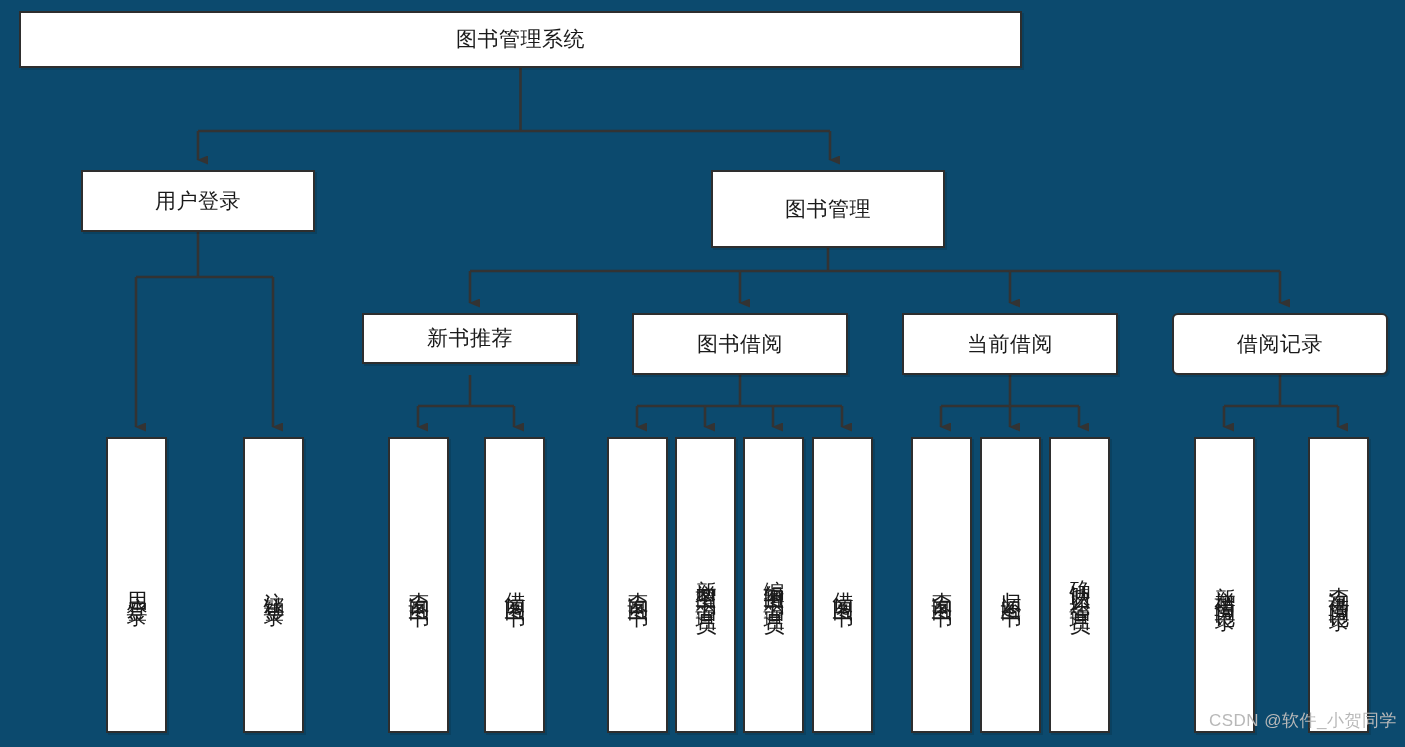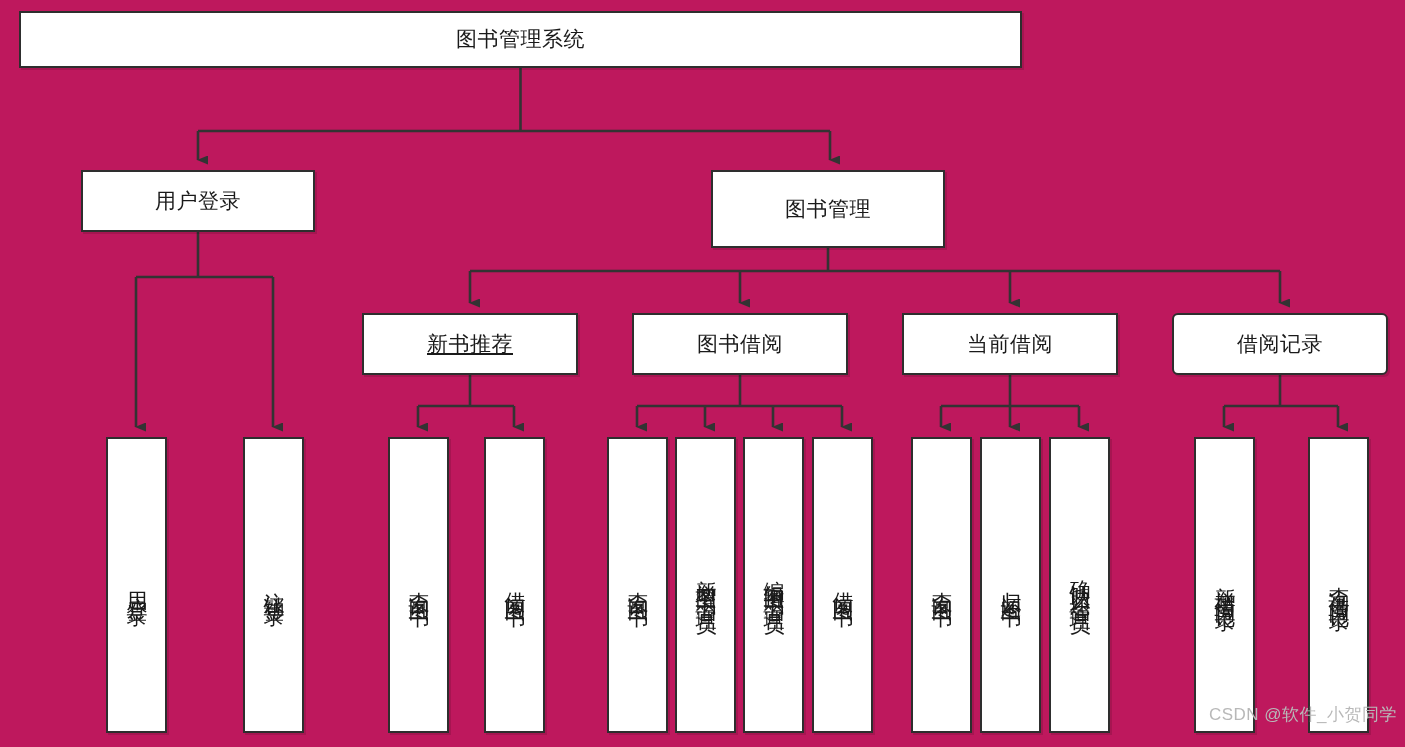--- a/index.html
+++ b/index.html
@@ -7,21 +7,21 @@
     padding: 0;
     background: #ffffff;
   }
   body {
     font-family: "Liberation Sans", "DejaVu Sans", sans-serif;
   }
   #canvas {
     position: relative;
     width: 1405px;
     height: 747px;
-    background: #be185d;
+    background: #0c4a6e;
     overflow: hidden;
   }
   svg.wires {
     position: absolute;
     left: 0;
     top: 0;
     width: 1405px;
     height: 747px;
     pointer-events: none;
   }
@@ -55,21 +55,21 @@
     text-orientation: upright;
     font-size: 21px;
     letter-spacing: 5px;
     line-height: 1;
     white-space: nowrap;
     transform: translateX(1px);
   }
   .watermark {
     position: absolute;
     right: 8px;
-    bottom: 21px;
+    bottom: 15px;
     font-size: 17px;
     color: #b8b8b8;
     letter-spacing: 0.5px;
     white-space: nowrap;
     margin-left: 36px;
   }
 </style>
 </head>
 <body>
 
@@ -131,21 +131,21 @@
   </div>
 
   <div class="node horiz" style="left:81px; top:170px; width:234px; height:62px;">
     <span class="label">用户登录</span>
   </div>
 
   <div class="node horiz" style="left:711px; top:170px; width:234px; height:78px;">
     <span class="label">图书管理</span>
   </div>
 
-  <div class="node horiz" style="left:362px; top:313px; width:216px; height:62px;text-decoration:underline;">
+  <div class="node horiz" style="left:362px; top:313px; width:216px; height:51px;">
     <span class="label">新书推荐</span>
   </div>
 
   <div class="node horiz" style="left:632px; top:313px; width:216px; height:62px;">
     <span class="label">图书借阅</span>
   </div>
 
   <div class="node horiz" style="left:902px; top:313px; width:216px; height:62px;justify-content:center;">
     <span class="label">当前借阅</span>
   </div>

